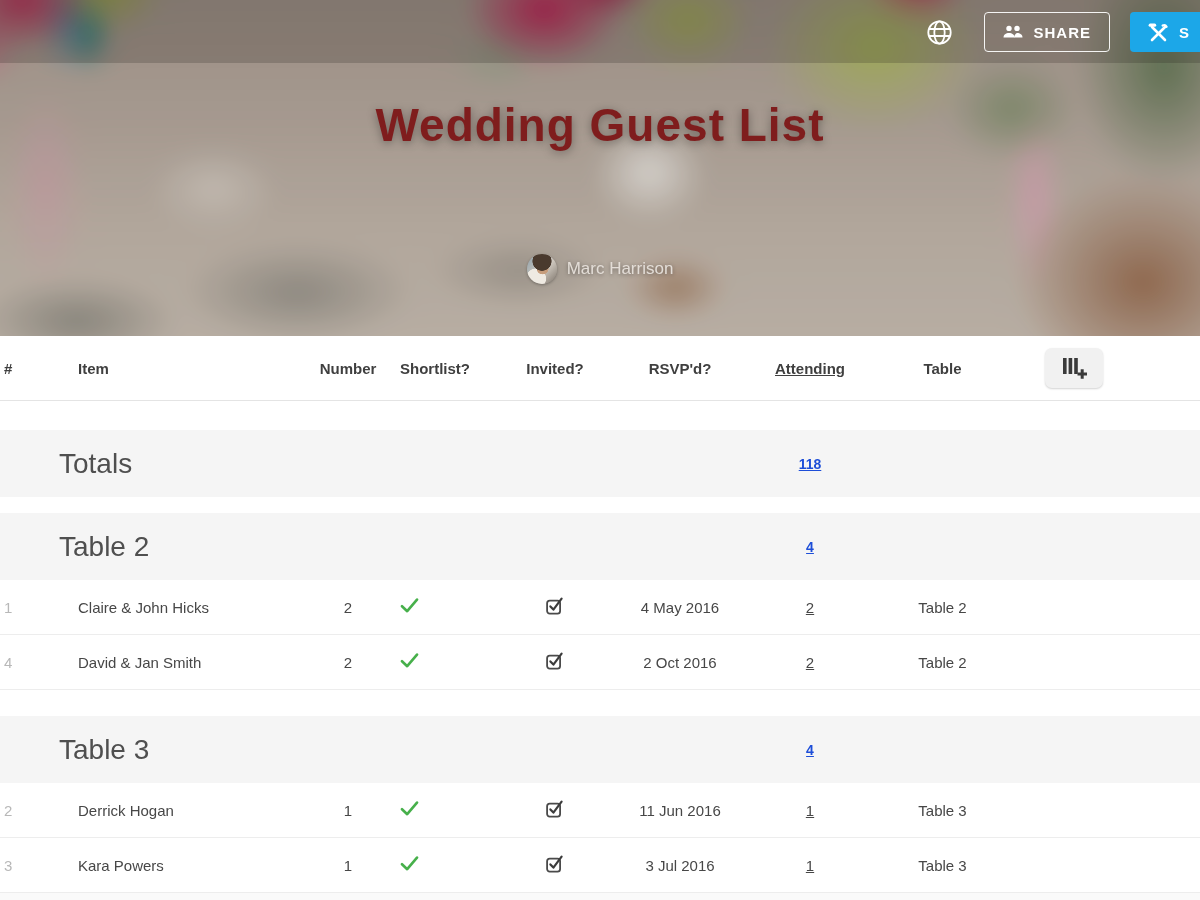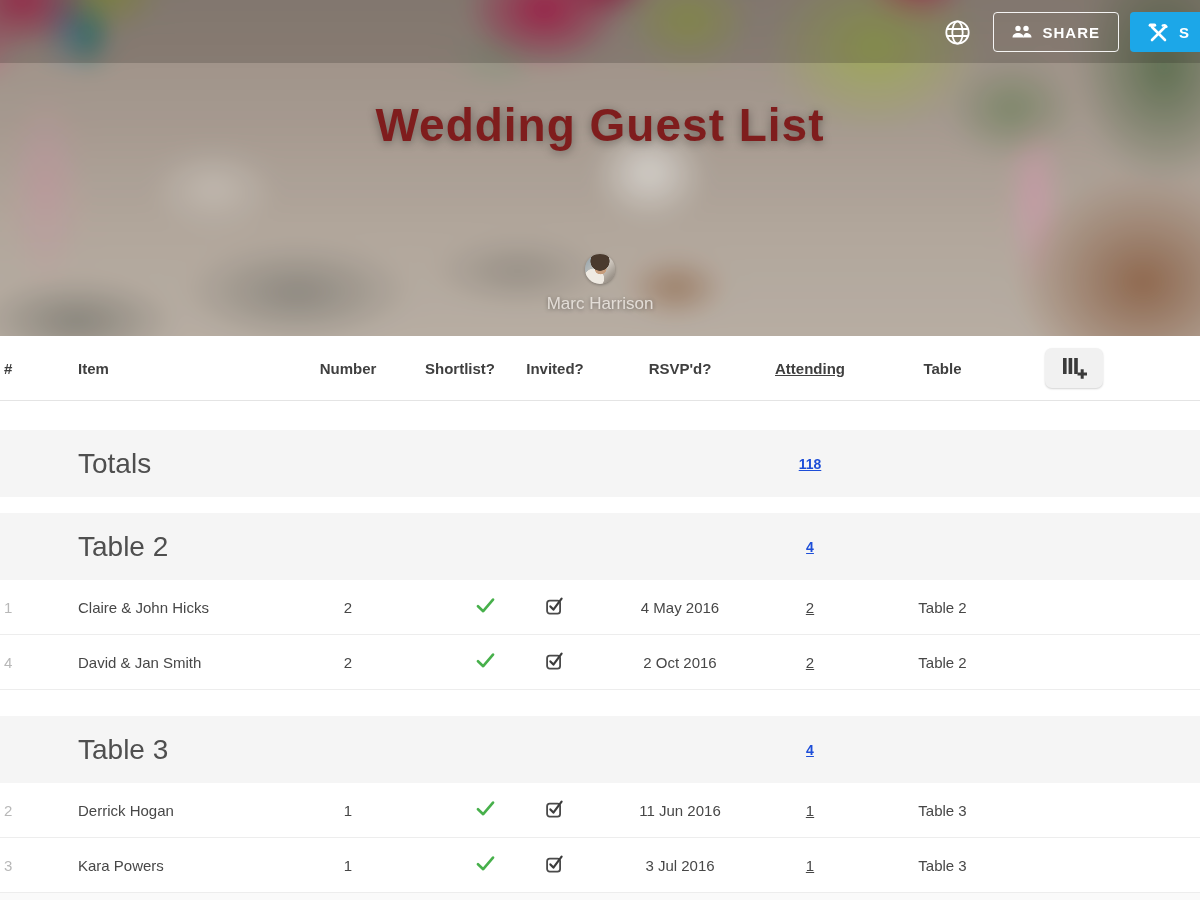--- a/index.html
+++ b/index.html
@@ -32,68 +32,68 @@
       radial-gradient(55px 140px at 90px 205px, rgba(216,160,175,.5), transparent 70%),
       radial-gradient(90px 60px at 250px 205px, rgba(228,222,214,.55), transparent 70%),
       radial-gradient(160px 70px at 330px 305px, rgba(110,112,105,.5), transparent 70%),
       radial-gradient(140px 60px at 120px 332px, rgba(105,108,100,.55), transparent 70%),
       radial-gradient(120px 50px at 540px 285px, rgba(120,118,110,.4), transparent 70%),
       linear-gradient(180deg,#a79b91 0%,#b3a79d 35%,#c2b7ac 65%,#cbc1b6 100%);
   }
   .hero-shade { position:absolute; inset:0; background:rgba(25,20,16,.10); }
   .hero-topband { position:absolute; top:0; left:0; right:0; height:63px; background:rgba(30,24,20,.20); }
 
-  .toolbar { position:absolute; top:12px; right:0; display:flex; align-items:center; gap:11px; padding-right:0; }
+  .toolbar { position:absolute; top:12px; right:0; display:flex; align-items:center; gap:20px; padding-right:0; }
   .globe-btn { background:none; border:none; margin-right:11px; cursor:pointer; line-height:0; }
   .tb-btn { display:flex; align-items:center; gap:10px; height:40px; padding:0 18px;
     background:transparent; border:1.5px solid rgba(255,255,255,.92); border-radius:4px;
     color:#fff; font-family:"Liberation Sans",sans-serif; font-size:15px; font-weight:bold;
     letter-spacing:1px; cursor:pointer; }
   .tb-cta { border:none; color:#fff; margin-right:-70px; min-width:140px;
     display:flex; align-items:center; gap:10px; height:40px; padding:0 18px; border-radius:4px;
     font-size:15px; font-weight:bold; letter-spacing:1px; cursor:pointer; background:var(--cta,#1ca7e8); }
 
   .hero-title { position:absolute; top:98px; left:0; width:100%; text-align:center;
     color:#7f1d1d; font-size:46px; font-weight:bold; letter-spacing:1px;
     text-shadow:0 2px 10px rgba(0,0,0,.35); }
 
   .owner { position:absolute; top:254px; left:0; width:100%; display:flex; justify-content:center;
-    align-items:center; gap:10px;flex-direction:column; }
+    align-items:center; gap:10px; }
   .avatar { width:30px; height:30px; border-radius:50%; overflow:hidden;
     background:
       radial-gradient(circle at 50% 24%, #4a3a2e 0 34%, transparent 36%),
       radial-gradient(circle at 52% 48%, #c79d7c 0 26%, transparent 28%),
       radial-gradient(circle at 30% 82%, #efeae2 0 30%, transparent 32%),
       linear-gradient(135deg,#8da0ab 0%,#cfc8bf 55%,#7d746a 100%);
     box-shadow:0 1px 3px rgba(0,0,0,.3); }
   .owner-name { color:#e3ddd7; font-size:17px; text-shadow:0 1px 4px rgba(0,0,0,.4); }
 
   
   .sheet { background:#fff; }
   .trow { display:flex; align-items:center; width:1200px; }
   .c-num   { width:78px; padding-left:4px; }
   .c-item  { width:218px; }
   .c-number{ width:104px; text-align:center; }
-  .c-short { width:95px;  text-align:right; }
+  .c-short { width:95px;  text-align:left; }
   .c-invited{ width:120px; text-align:center; }
   .c-rsvp  { width:130px; text-align:center; }
   .c-att   { width:130px; text-align:center;text-decoration:underline; }
   .c-table { width:135px; text-align:center; }
   .c-rest  { flex:1; display:flex; align-items:center; }
 
   .thead { height:65px; border-bottom:1px solid #e4e4e4; font-size:15px; font-weight:bold; color:#3f3f3f; }
   .addcol-btn { width:58px; height:40px; margin-left:35px; border:none; border-radius:7px;
     background:#f1f1f1; box-shadow:0 1px 2px rgba(0,0,0,.18); cursor:pointer;
     display:flex; align-items:center; justify-content:center; }
 
   .group-wrap { margin-top:26px; }
   .group-wrap:nth-child(1) { margin-top:29px; }
   .group-wrap:nth-child(2) { margin-top:16px; }
   .group-row { height:67px; background:#f5f5f5; cursor:pointer; }
-  .group-head { width:296px; padding-left:78px; }
+  .group-head { width:296px; padding-left:59px; }
   .group-label { font-size:28px; color:#4f4f4f; font-weight:normal; }
   .group-att { font-size:14px; font-weight:bold; color:#1d4ed8; }
 
   .data-row { height:55px; border-bottom:1px solid #ededed; font-size:15px; color:#474747; cursor:pointer; background:#fff; }
   .data-row .c-num { color:#b8b8b8; }
   .tail { height:8px; background:#fafafa; }
   svg { display:block; }
   .ic-inline { display:inline-block; line-height:0; }
 </style>
 </head>

